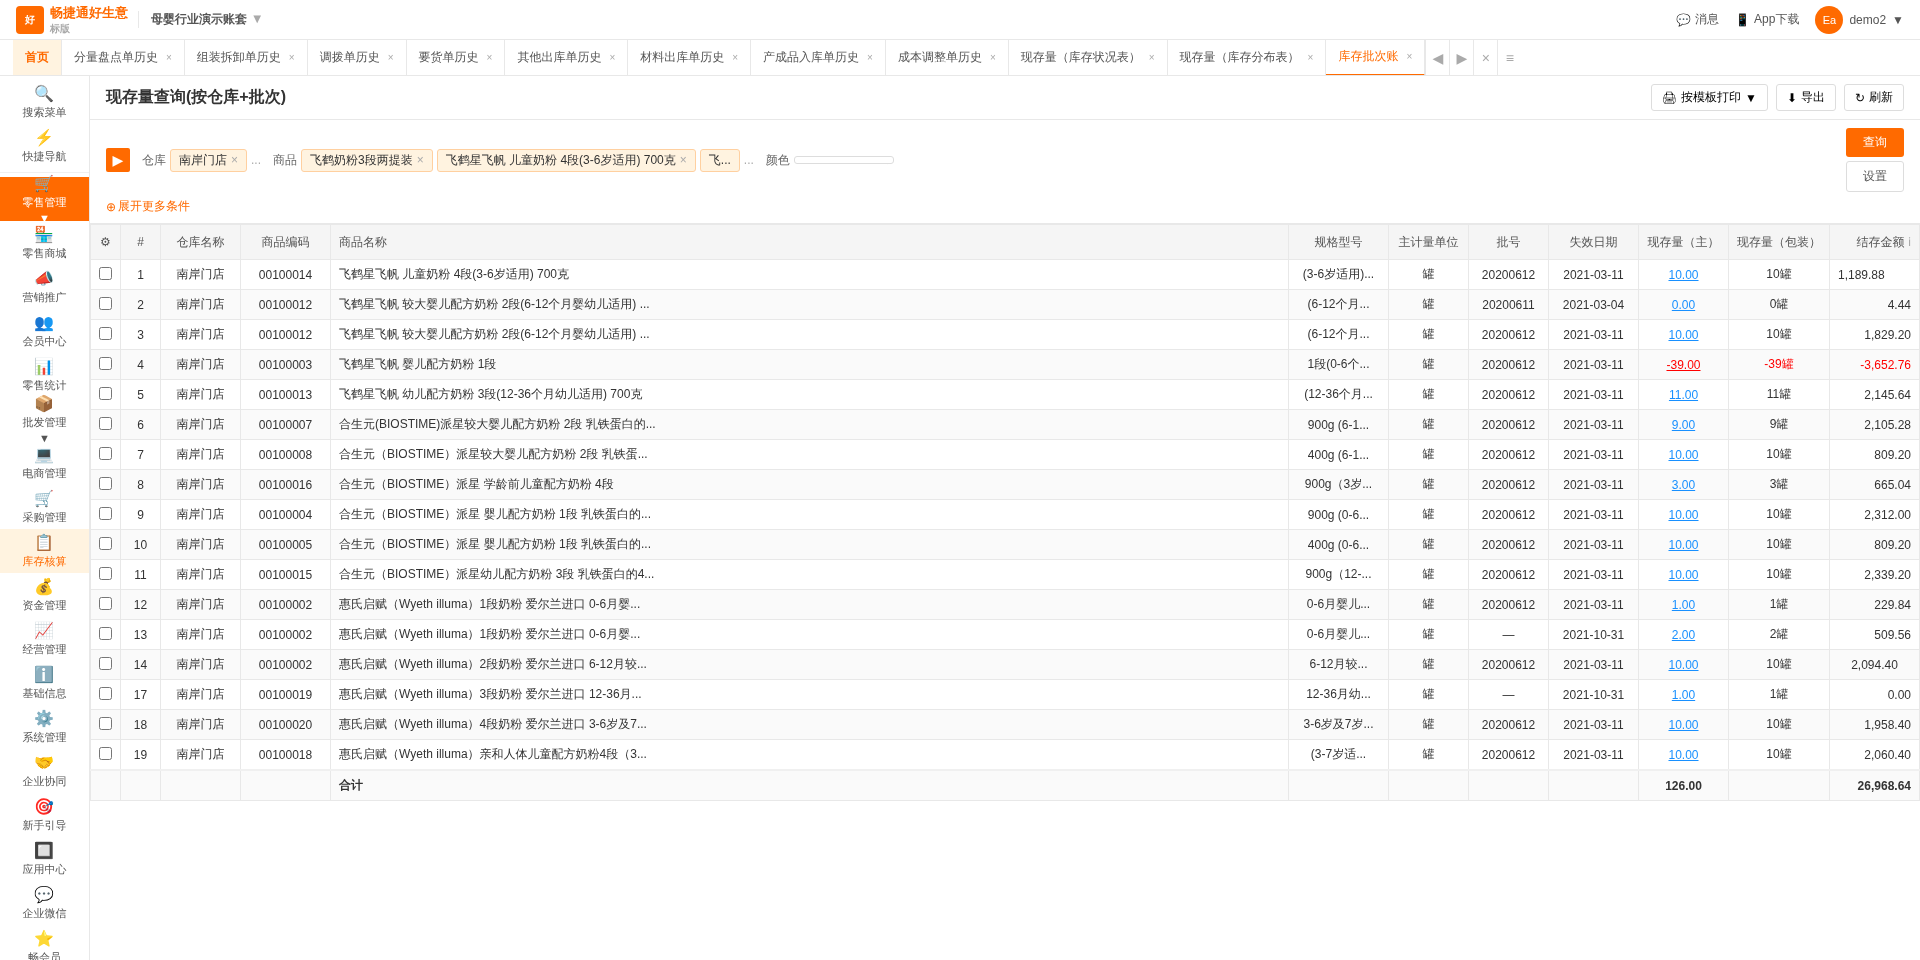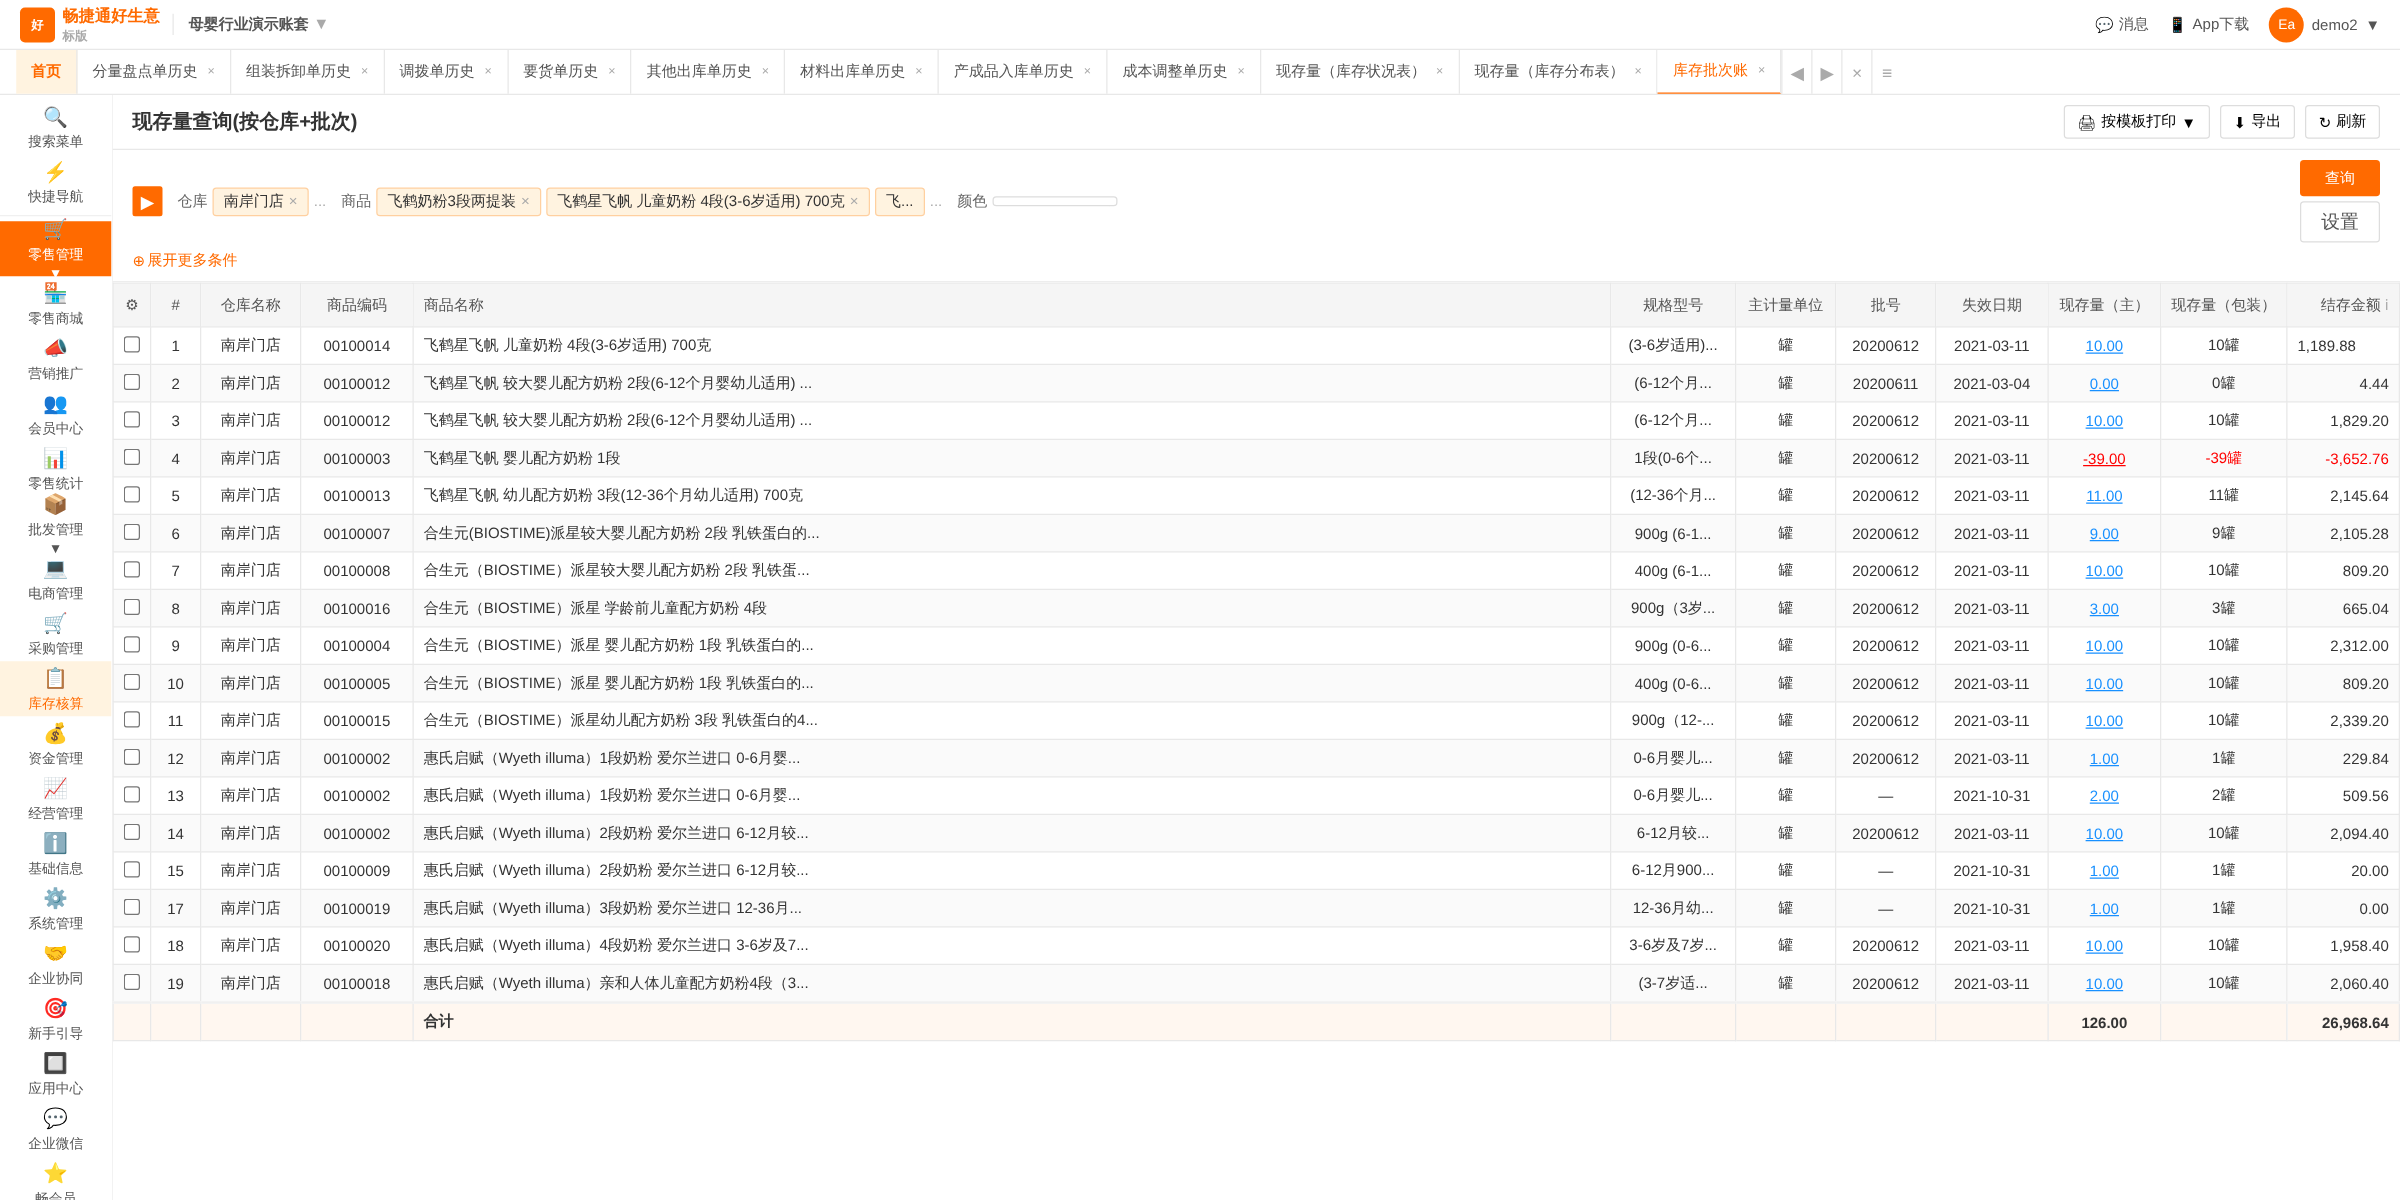--- a/index.html
+++ b/index.html
@@ -211,21 +211,21 @@
       cursor: pointer;
       font-size: 12px;
     }
     .btn-setting {
       background: #fff;
       color: #555;
       border: 1px solid #ddd;
       padding: 6px 16px;
       border-radius: 3px;
       cursor: pointer;
-      font-size: 15px;
+      font-size: 12px;
     }
     .query-btns {
       display: flex;
       flex-direction: column;
       gap: 4px;
       margin-left: auto;
     }
 
     
     .table-wrapper {
@@ -716,35 +716,21 @@
     <td>14</td>
     <td>南岸门店</td>
     <td>00100002</td>
     <td style="text-align:left;max-width:260px;overflow:hidden;text-overflow:ellipsis;" title="惠氏启赋（Wyeth illuma）2段奶粉 爱尔兰进口 6-12月较...">惠氏启赋（Wyeth illuma）2段奶粉 爱尔兰进口 6-12月较...</td>
     <td>6-12月较...</td>
     <td>罐</td>
     <td>20200612</td>
     <td>2021-03-11</td>
     <td class="cell-link">10.00</td>
     <td class="">10罐</td>
-    <td class="" style="text-align:right;">2,094.40</td>
-  </tr>
-            <tr>
-    <td><input type="checkbox" style=""></td>
-    <td>15</td>
-    <td>南岸门店</td>
-    <td>00100009</td>
-    <td style="text-align:left;max-width:260px;overflow:hidden;text-overflow:ellipsis;" title="惠氏启赋（Wyeth illuma）2段奶粉 爱尔兰进口 6-12月较...">惠氏启赋（Wyeth illuma）2段奶粉 爱尔兰进口 6-12月较...</td>
-    <td>6-12月900...</td>
-    <td>罐</td>
-    <td>—</td>
-    <td>2021-10-31</td>
-    <td class="cell-link">1.00</td>
-    <td class="">1罐</td>
-    <td class="" style="text-align:right;">20.00</td>
+    <td class="" style="text-align:center;">2,094.40</td>
   </tr>
             <tr>
     <td><input type="checkbox" style=""></td>
     <td>17</td>
     <td>南岸门店</td>
     <td>00100019</td>
     <td style="text-align:left;max-width:260px;overflow:hidden;text-overflow:ellipsis;" title="惠氏启赋（Wyeth illuma）3段奶粉 爱尔兰进口 12-36月...">惠氏启赋（Wyeth illuma）3段奶粉 爱尔兰进口 12-36月...</td>
     <td>12-36月幼...</td>
     <td>罐</td>
     <td>—</td>

